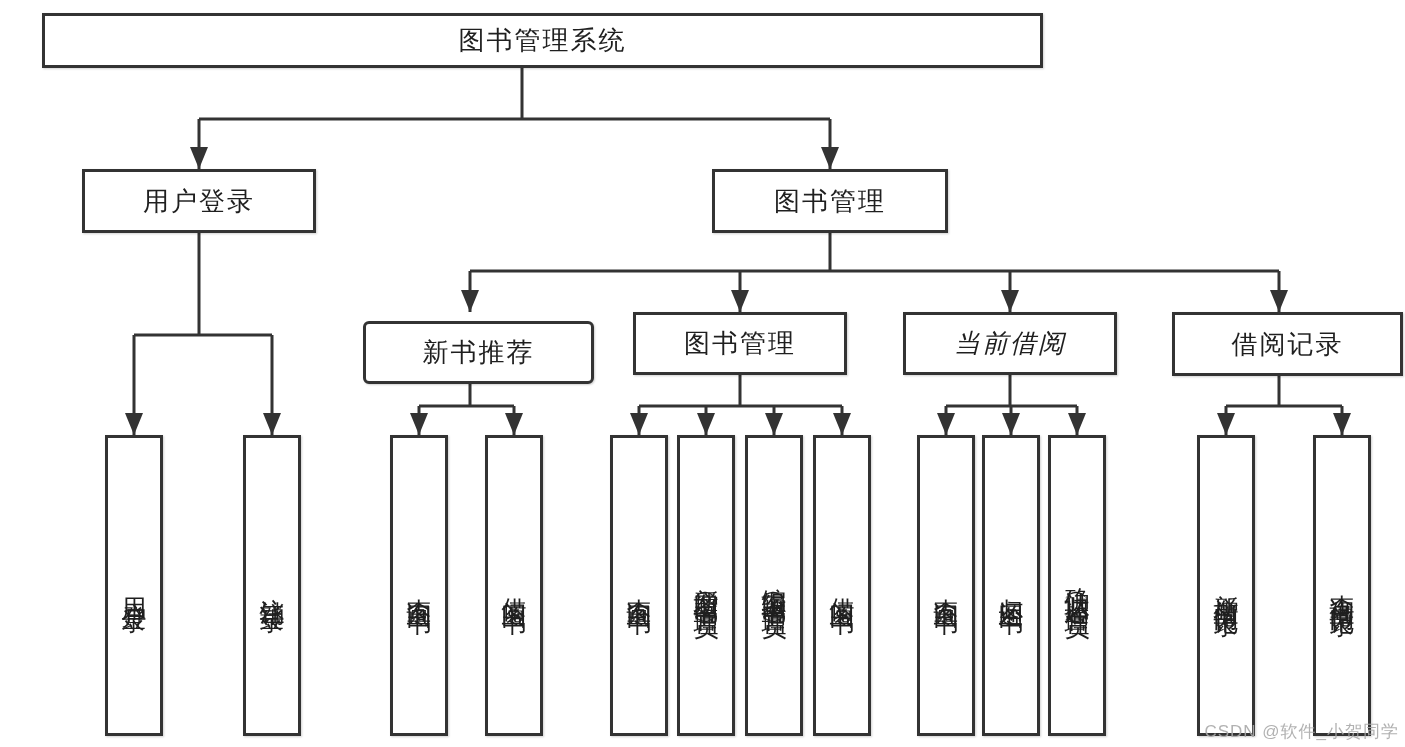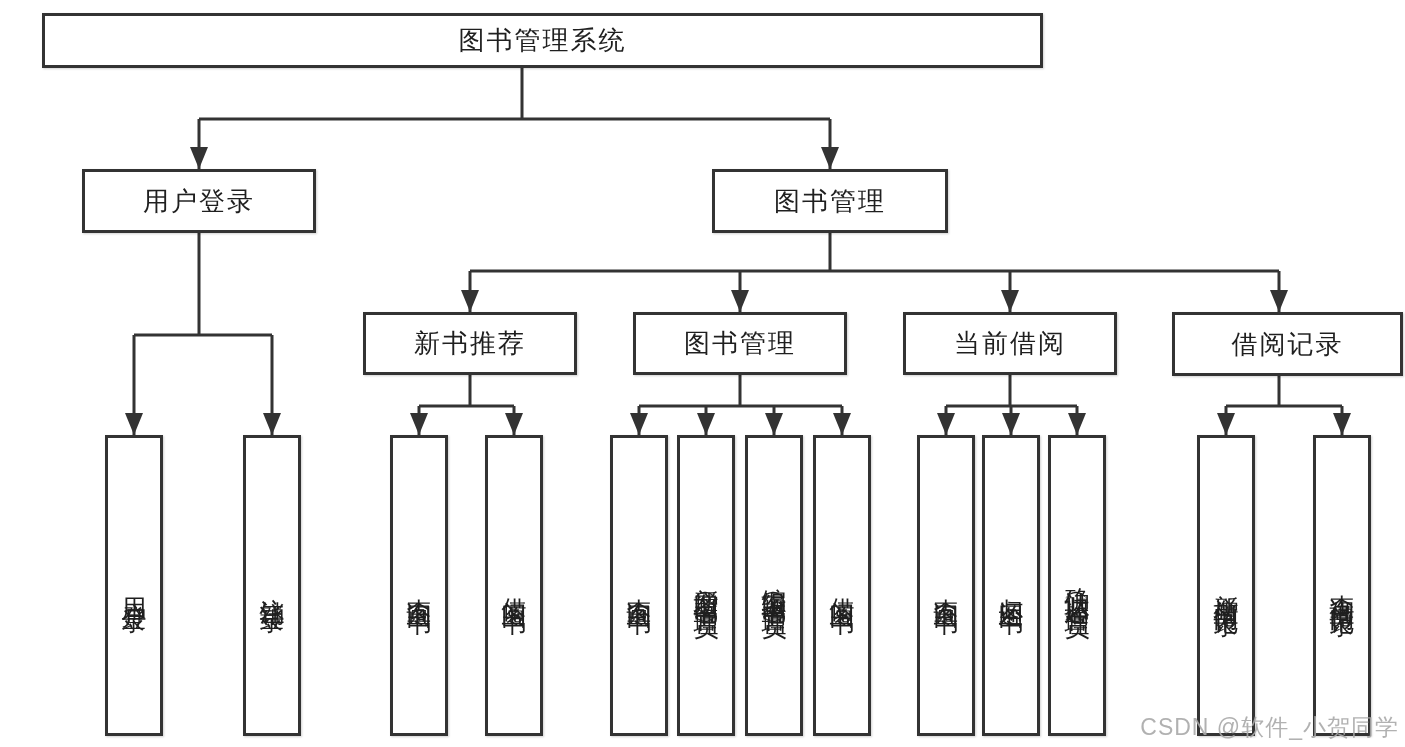--- a/index.html
+++ b/index.html
@@ -47,21 +47,21 @@
     text-orientation: mixed;
     font-size: 25px;
     letter-spacing: 4px;
     line-height: 1;
     white-space: nowrap;
   }
   .watermark {
     position: absolute;
     right: 6px;
     bottom: 4px;
-    font-size: 23px;
+    font-size: 17px;
     letter-spacing: 1px;
     color: rgba(168,168,168,0.9);
     z-index: 5;
     white-space: nowrap;
   }
 </style>
 </head>
 <body>
 
 <svg id="connectors" width="1405" height="747" viewBox="0 0 1405 747">
@@ -101,27 +101,27 @@
   <span class="label">图书管理系统</span>
 </div>
 
 <div class="node h" style="left:82px; top:169px; width:234px; height:64px;">
   <span class="label">用户登录</span>
 </div>
 <div class="node h" style="left:712px; top:169px; width:236px; height:64px;">
   <span class="label">图书管理</span>
 </div>
 
-<div class="node h" style="left:363px; top:312px; width:214px; height:63px;">
+<div class="node h" style="left:363px; top:321px; width:231px; height:63px;border-radius:6px;">
   <span class="label">新书推荐</span>
 </div>
 <div class="node h" style="left:633px; top:312px; width:214px; height:63px;">
   <span class="label">图书管理</span>
 </div>
-<div class="node h" style="left:903px; top:312px; width:214px; height:63px;">
+<div class="node h" style="left:903px; top:312px; width:214px; height:63px;font-style:italic;">
   <span class="label">当前借阅</span>
 </div>
 <div class="node h" style="left:1172px; top:312px; width:231px; height:64px;">
   <span class="label">借阅记录</span>
 </div>
 
 <div class="node v" style="left:105px;">
   <span class="label">用户登录</span>
 </div>
 <div class="node v" style="left:243px;">

